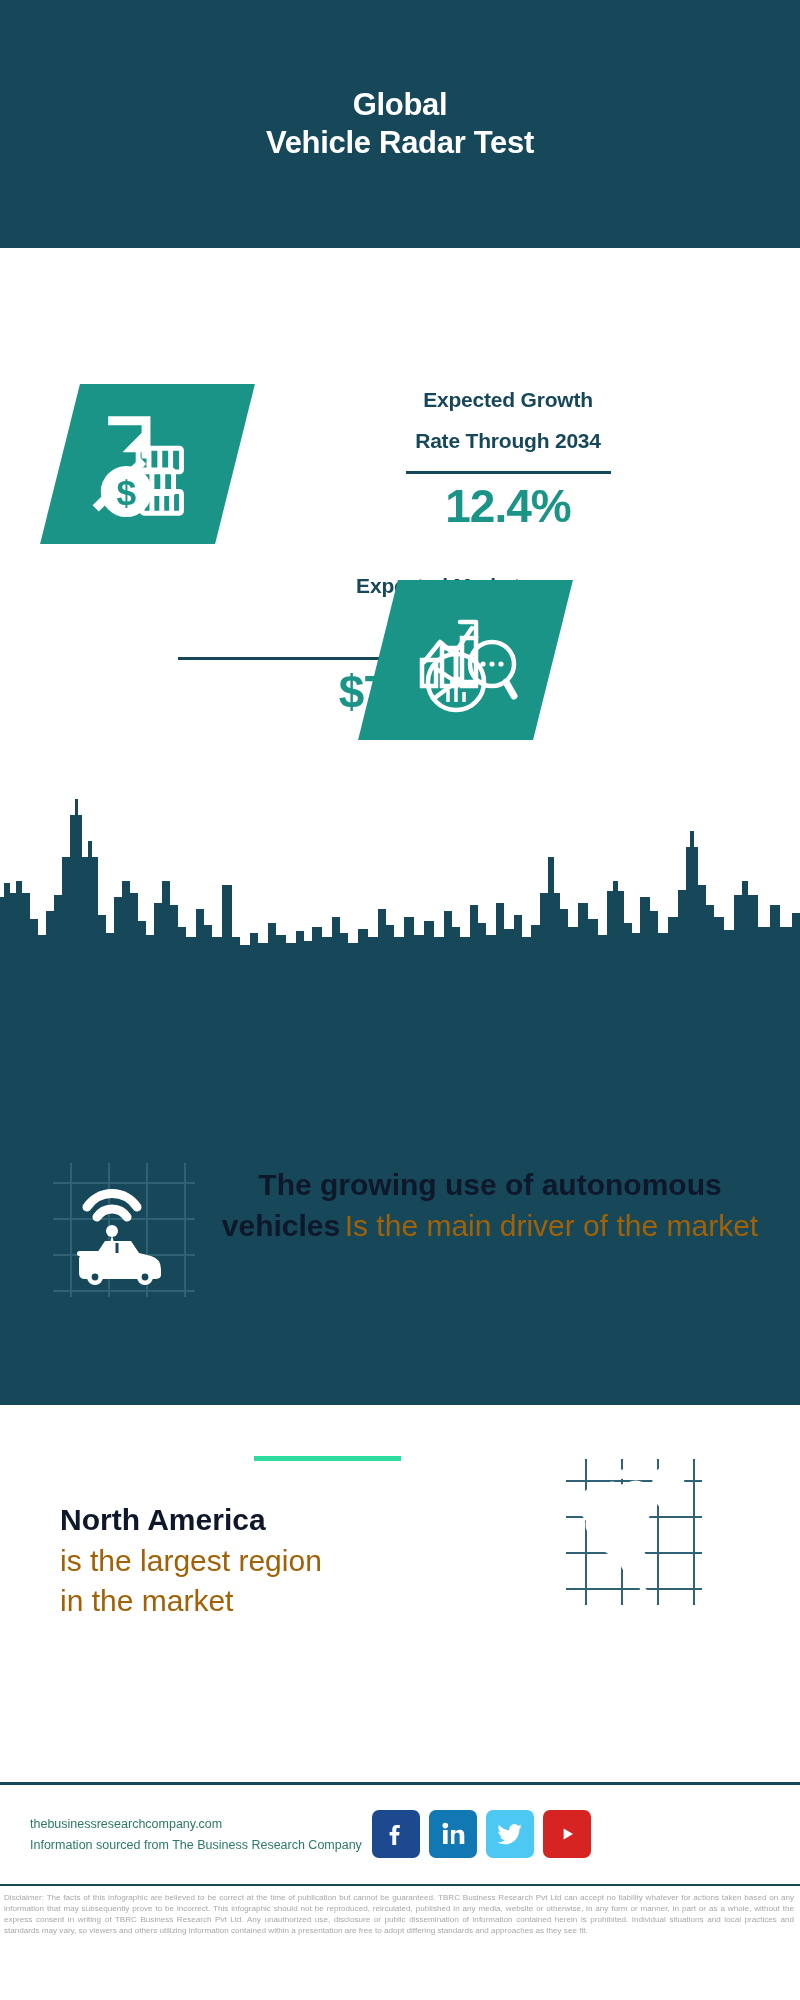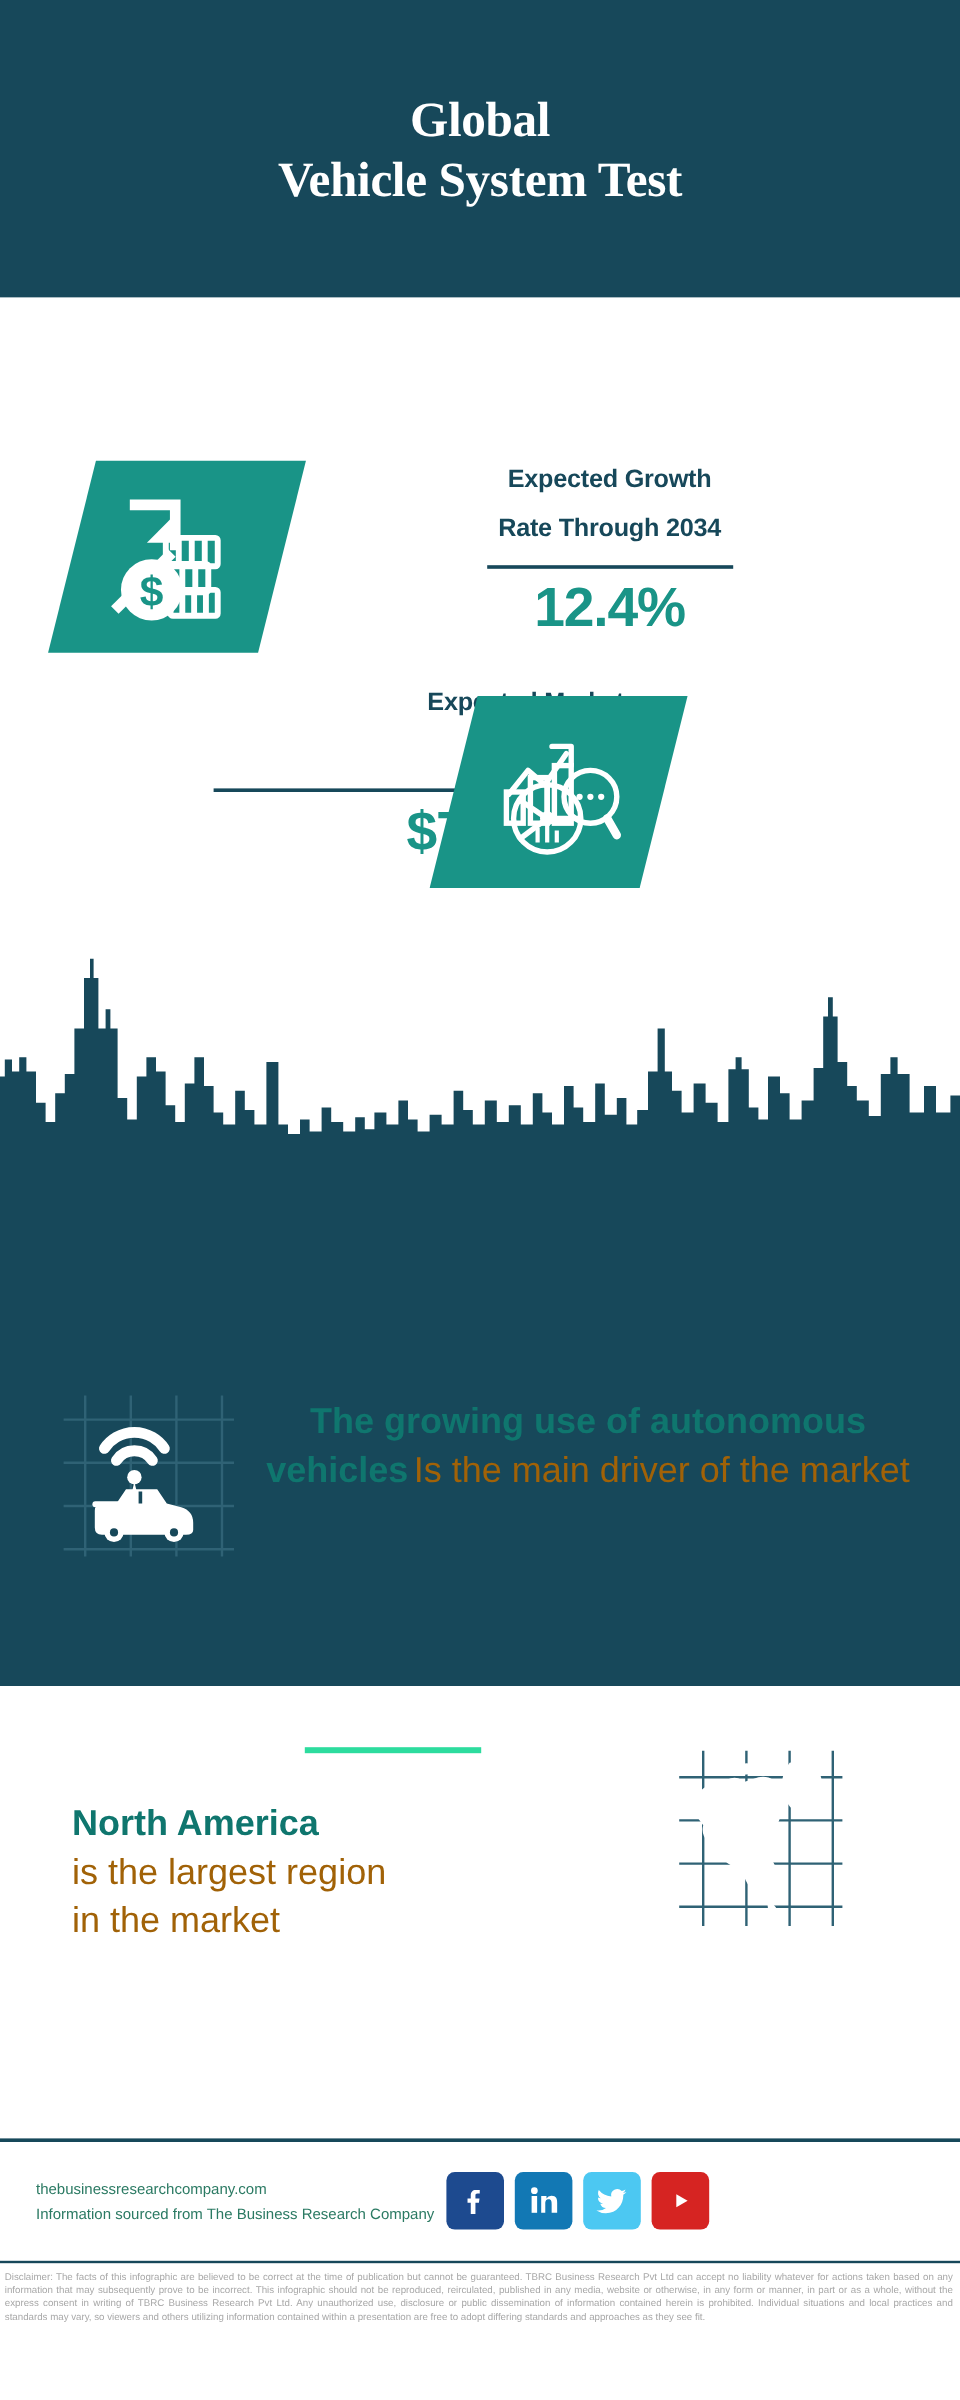--- a/index.html
+++ b/index.html
@@ -11,22 +11,22 @@
   }
 
   
   .header{
     position:absolute; left:0; top:0; width:800px; height:248px;
     background:#17485a;
     display:flex; align-items:center; justify-content:center;
   }
   .header-title{
     color:#ffffff; text-align:center; font-weight:700;
-    font-size:41px; line-height:1.22; letter-spacing:-0.3px;
-    font-family:Liberation Serif, serif;
+    font-size:31px; line-height:1.22; letter-spacing:-0.3px;
+    font-family:Liberation Sans, sans-serif;
     padding:0 36px;
   }
   .header-title .l1{ display:block; }
   .header-title .l2{ display:block; }
   .header-title .l3{ display:block; }
 
   
   .white-zone{
     position:absolute; left:0; top:248px; width:800px; height:712px;
     background:#ffffff;
@@ -73,21 +73,21 @@
     background:#17485a;
   }
 
   
   .driver-icon{
     position:absolute; left:47px; top:1155px; width:150px; height:150px;
   }
   .driver-text{
     position:absolute; left:210px; top:1165px; width:560px; text-align:center;
   }
-  .hl-green{ color:#0f766e; font-weight:700; font-size:30px; line-height:1.35; }
+  .hl-green{ color:#0f172a; font-weight:700; font-size:30px; line-height:1.35; }
   .wh-text{ color:#a16207; font-weight:400; font-size:30px; line-height:1.35; }
 
   .green-divider{
     position:absolute; left:254px; top:1456px; width:147px; height:5px;
     background:#2ddc9e;
   }
 
   
   .region-text{
     position:absolute; left:60px; top:1500px; width:560px; text-align:left;
@@ -130,21 +130,21 @@
     text-align:justify;
     font-family:"Liberation Sans", sans-serif;
   }
 </style>
 </head>
 <body>
 
 <div class="header">
   <div class="header-title">
     <span class="l1">Global</span>
-    <span class="l2">Vehicle System Test</span>
+    <span class="l2">Vehicle Radar Test</span>
   </div>
 </div>
 
 <div class="white-zone">
 
   <div class="para stat1-icon">
     <svg width="118" height="112" viewBox="0 0 120 112" fill="none">
 
       <path d="M10 98 L52 56" stroke="#ffffff" stroke-width="9" stroke-linecap="square"></path>
       <path d="M24 12 L58 12 L58 46" stroke="#ffffff" stroke-width="9" fill="none" stroke-linecap="square" stroke-linejoin="miter"></path>

